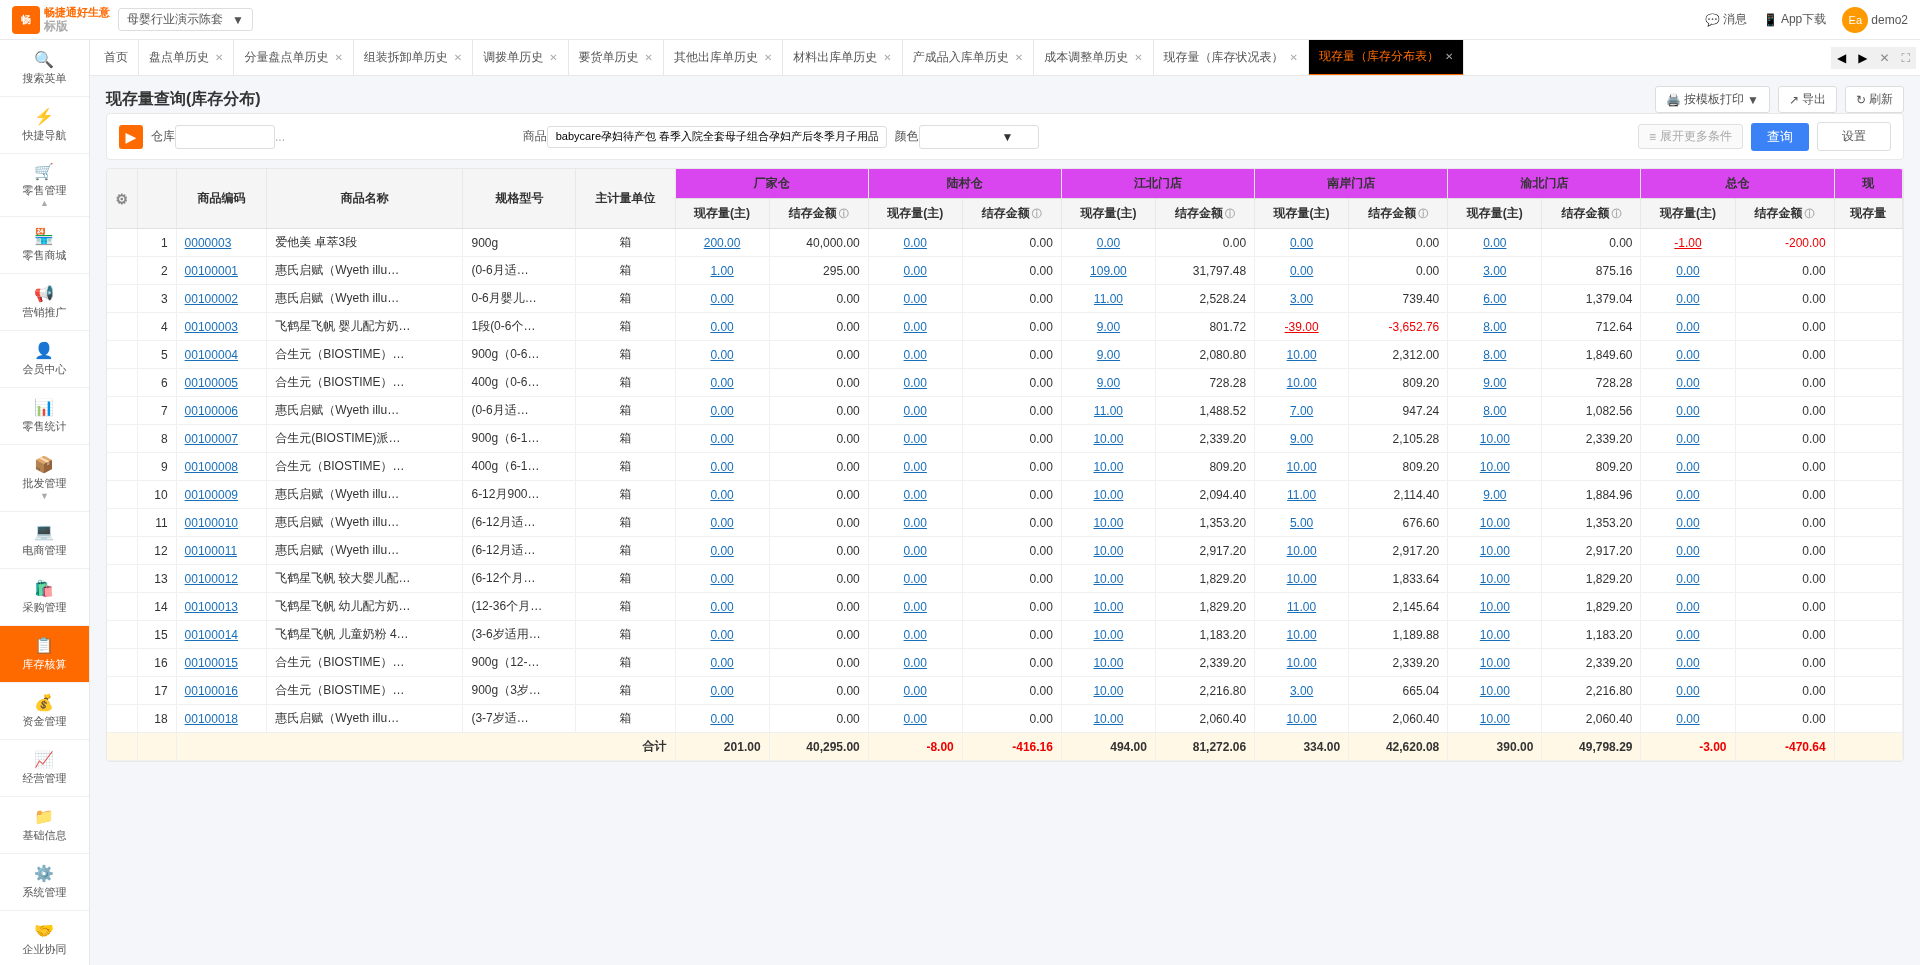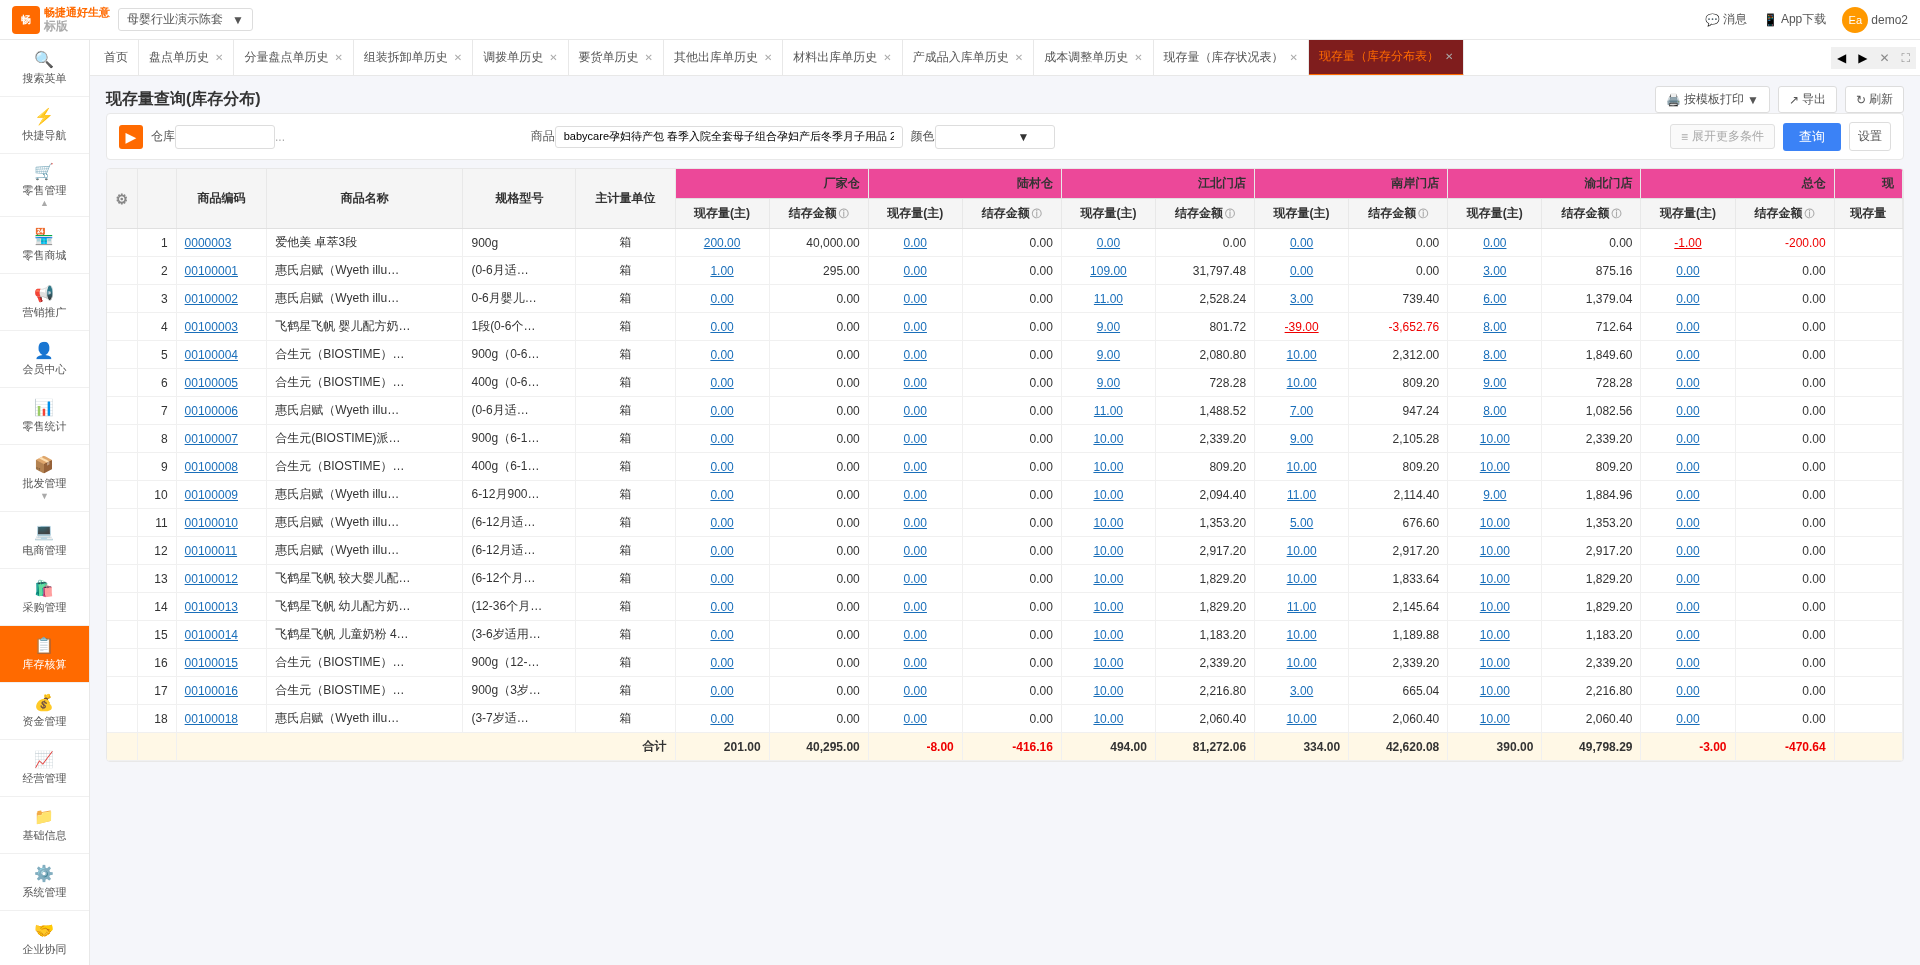--- a/index.html
+++ b/index.html
@@ -45,21 +45,21 @@
     
     .tab-bar {
       background: #fff; display: flex; align-items: center; overflow-x: hidden;
       border-bottom: 1px solid #e8e8e8; height: 36px; flex-shrink: 0; padding: 0 4px;
     }
     .tab-item {
       display: flex; align-items: center; gap: 4px; padding: 0 10px; height: 36px;
       border-right: 1px solid #e8e8e8; cursor: pointer; font-size: 12px; color: #555;
       white-space: nowrap; flex-shrink: 0; position: relative;
     }
-    .tab-item.active { color: #ff6a00; border-bottom: 2px solid #ff6a00; background: #7f1d1d; }
+    .tab-item.active { color: #ff6a00; border-bottom: 2px solid #ff6a00; background: #000000; }
     .tab-item .tab-close { color: #aaa; font-size: 10px; margin-left: 2px; }
     .tab-home { padding: 0 10px; font-size: 12px; color: #555; border-right: 1px solid #e8e8e8; height: 36px; display: flex; align-items: center; cursor: pointer; }
     .tab-arrows { display: flex; align-items: center; margin-left: auto; }
     .tab-arrows button { border: none; background: #f0f0f0; padding: 4px 6px; cursor: pointer; font-size: 12px; }
     .tab-close-all { border: none; background: none; padding: 4px 6px; cursor: pointer; font-size: 14px; color: #888; }
     .tab-expand { border: none; background: none; padding: 4px 6px; cursor: pointer; font-size: 14px; color: #888; }
 
     
     .page-content { padding: 10px 16px; flex: 1; overflow: auto; background: #f5f6fa; }
 
@@ -101,33 +101,33 @@
     .expand-conditions {
       display: flex; align-items: center; gap: 4px; color: #aaa;
       font-size: 12px; cursor: pointer; border: 1px solid #e0e0e0;
       border-radius: 3px; padding: 3px 10px; background: #fafafa;
     }
     .btn-query {
       padding: 5px 16px; background: #3b82f6; color: white;
       border: none; border-radius: 3px; cursor: pointer; font-size: 13px;
     }
     .btn-settings {
-      padding: 5px 8px; background: #fff; color: #555;
+      padding: 5px 24px; background: #fff; color: #555;
       border: 1px solid #ddd; border-radius: 3px; cursor: pointer; font-size: 12px;
     }
 
     
     .table-wrapper { background: #fff; border-radius: 4px; overflow: auto; border: 1px solid #e8e8e8; }
     .data-table { width: 100%; border-collapse: collapse; font-size: 12px; min-width: 1600px; }
     .data-table thead th {
       background: #f5f5f5; border-bottom: 1px solid #e0e0e0; border-right: 1px solid #e8e8e8;
       padding: 6px 8px; text-align: center; font-weight: 600; color: #333; white-space: nowrap;
     }
     .data-table thead th.group-header {
-      background: #ec4899; text-align: right;
+      background: #d946ef; text-align: center;
     }
     .data-table tbody tr { border-bottom: 1px solid #f0f0f0; }
     .data-table tbody tr.summary-row { background: #fff8e6; font-weight: bold; }
     .data-table tbody td {
       padding: 5px 8px; text-align: center; border-right: 1px solid #f0f0f0;
       white-space: nowrap; color: #333;
     }
     .data-table tbody td.text-left { text-align: left; }
     .data-table tbody td.text-right { text-align: right; }
     .data-table tbody td.underline { text-decoration: underline; color: #1a6fba; cursor: pointer; }

